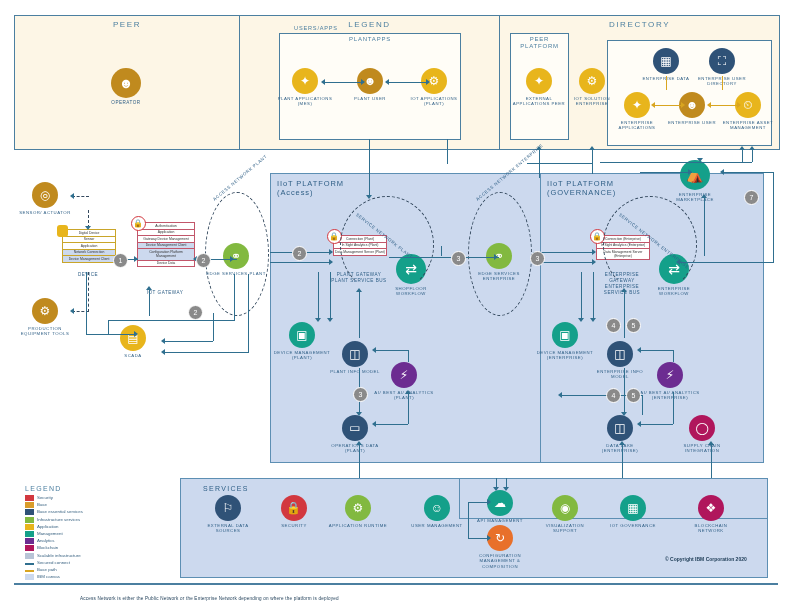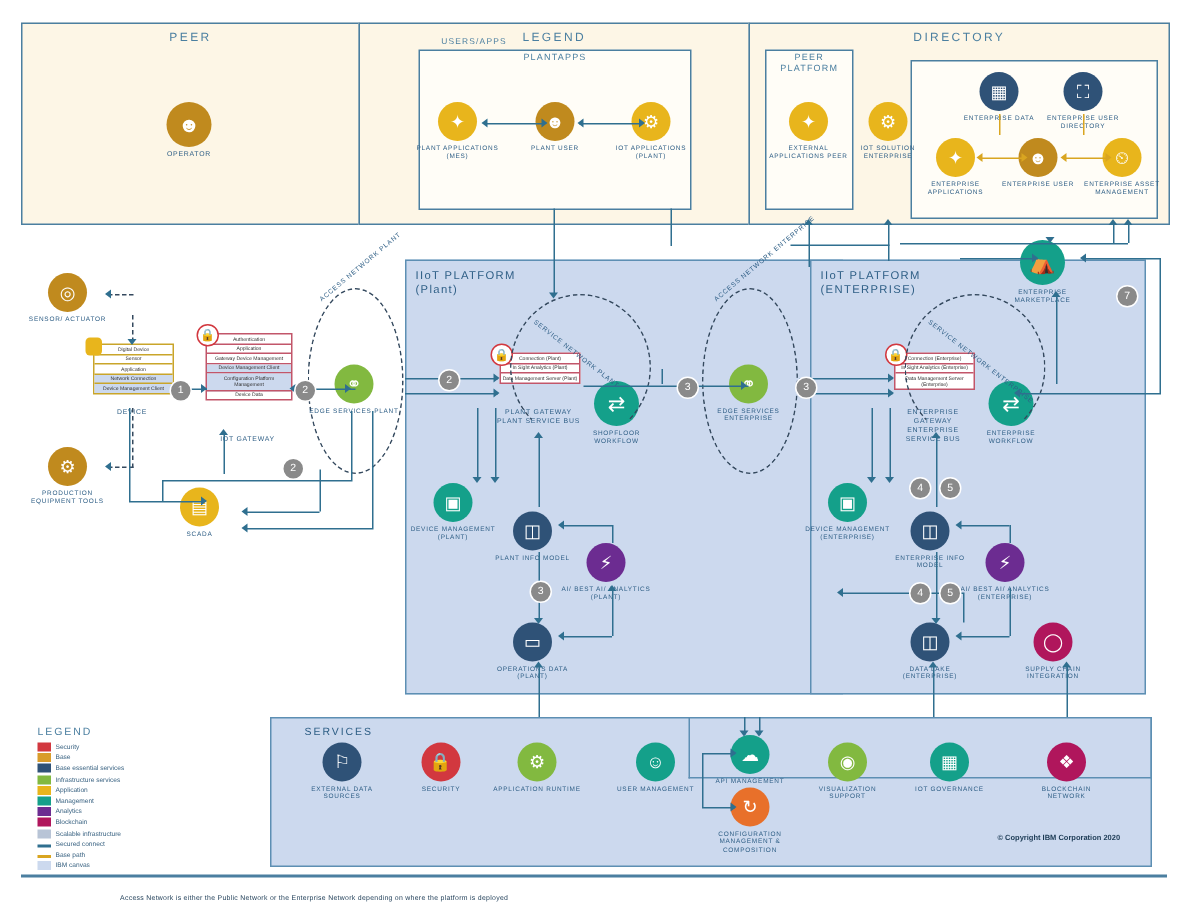--- a/index.html
+++ b/index.html
@@ -156,28 +156,28 @@
 <div class="arrow ar-r y" style="left:681px;top:102px;"></div>
 <div class="ln lnh lny" style="left:709px;top:105px;width:30px;"></div>
 <div class="arrow ar-l y" style="left:707px;top:102px;"></div>
 <div class="arrow ar-r y" style="left:737px;top:102px;"></div>
 <div class="ln lnv lny" style="left:666px;top:76px;height:14px;"></div>
 <div class="ln lnv lny" style="left:722px;top:76px;height:14px;"></div>
 
 <div class="platform" style="left:270px;top:173px;width:290px;height:288px;">
   <div class="platform-title" style="left:6px;top:5px;">
     <span>IIoT PLATFORM</span><br>
-    <span>(Plant)</span>
+    <span>(Access)</span>
   </div>
 </div>
 
 <div class="platform" style="left:540px;top:173px;width:222px;height:288px;">
   <div class="platform-title" style="left:6px;top:5px;">
     <span>IIoT PLATFORM</span><br>
-    <span>(ENTERPRISE)</span>
+    <span>(GOVERNANCE)</span>
   </div>
 </div>
 
 <div class="node" style="left:45px;top:182px;">
   <div class="circ" style="background:#c08a1e;">◎</div>
   <div class="lbl tiny">SENSOR/ ACTUATOR</div>
 </div>
 
 <div class="node" style="left:45px;top:298px;">
   <div class="circ" style="background:#c08a1e;">⚙</div>

